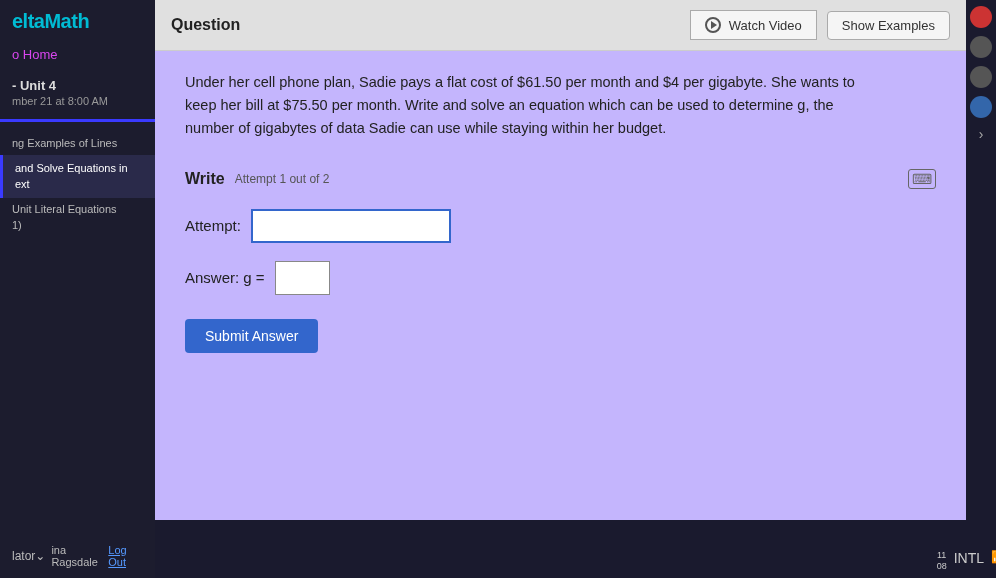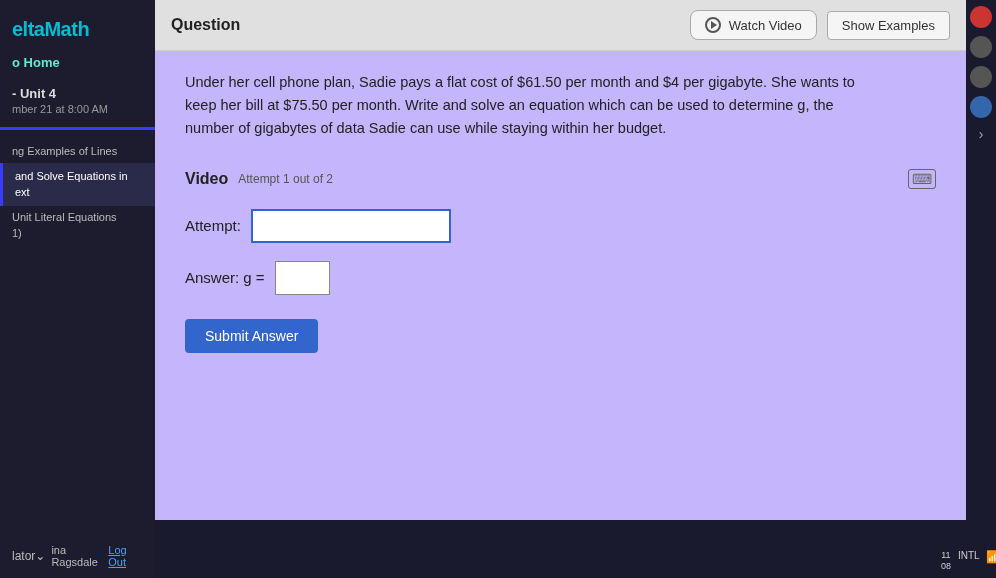--- a/index.html
+++ b/index.html
@@ -14,36 +14,35 @@
 
     
     .sidebar {
       width: 155px;
       min-width: 155px;
       background: #1c1c2e;
       color: #ccc;
       display: flex;
       flex-direction: column;
       height: 578px;
-      padding-top: 8px;
+      padding-top: 0;
     }
     .sidebar-logo {
       color: #fff;
       font-size: 20px;
       font-weight: bold;
       padding: 10px 12px 8px;
       letter-spacing: -0.5px;
     }
     .sidebar-logo span { color: #00bcd4; }
     .sidebar-home {
-      color: #5eead4;
+      color: #d946ef;
       font-size: 13px;
       padding: 6px 12px;
       cursor: pointer;
-      font-weight: bold;
     }
     .sidebar-unit {
       color: #ddd;
       font-size: 13px;
       font-weight: bold;
       padding: 10px 12px 2px;
     }
     .sidebar-date {
       color: #999;
       font-size: 11px;
@@ -128,21 +127,21 @@
       color: #222;
       margin-right: auto;
     }
     .btn-watch {
       display: flex;
       align-items: center;
       gap: 8px;
       border: 1.5px solid #aaa;
       background: #f5f5f5;
       padding: 6px 14px;
-      border-radius: 8px;
+      border-radius: 0;
       font-size: 13px;
       cursor: pointer;
       color: #333;
     }
     .btn-watch .play-icon {
       width: 16px;
       height: 16px;
       border: 2px solid #555;
       border-radius: 50%;
       display: flex;
@@ -299,21 +298,21 @@
       padding-bottom: 6px;
     }
     .rp-time {
       color: #ccc;
       font-size: 9px;
       text-align: center;
       line-height: 1.2;
     }
     .rp-intl {
       color: #ccc;
-      font-size: 10px;
+      font-size: 14px;
     }
     .rp-wifi {
       color: #ccc;
       font-size: 12px;
     }
     .rp-battery {
       color: #ccc;
       font-size: 10px;
     }
   </style>
@@ -358,21 +357,21 @@
       <span>Watch Video</span>
     </button>
     <button class="btn-examples">Show Examples</button>
   </div>
 
   <div class="content">
     <p class="problem-text">Under her cell phone plan, Sadie pays a flat cost of $61.50 per month and $4 per gigabyte. She wants to keep her bill at $75.50 per month. Write and solve an equation which can be used to determine g, the number of gigabytes of data Sadie can use while staying within her budget.</p>
 
     <div class="answer-section">
       <div class="answer-header">
-        <span class="answer-label">Video</span>
+        <span class="answer-label">Write</span>
         <span class="attempt-label">Attempt 1 out of 2</span>
         <div class="keyboard-icon"></div>
       </div>
 
       <div class="equation-row">
         <label class="equation-label">Attempt:</label>
         <input class="equation-input" type="text" style="">
       </div>
 
       <div class="answer-row">

